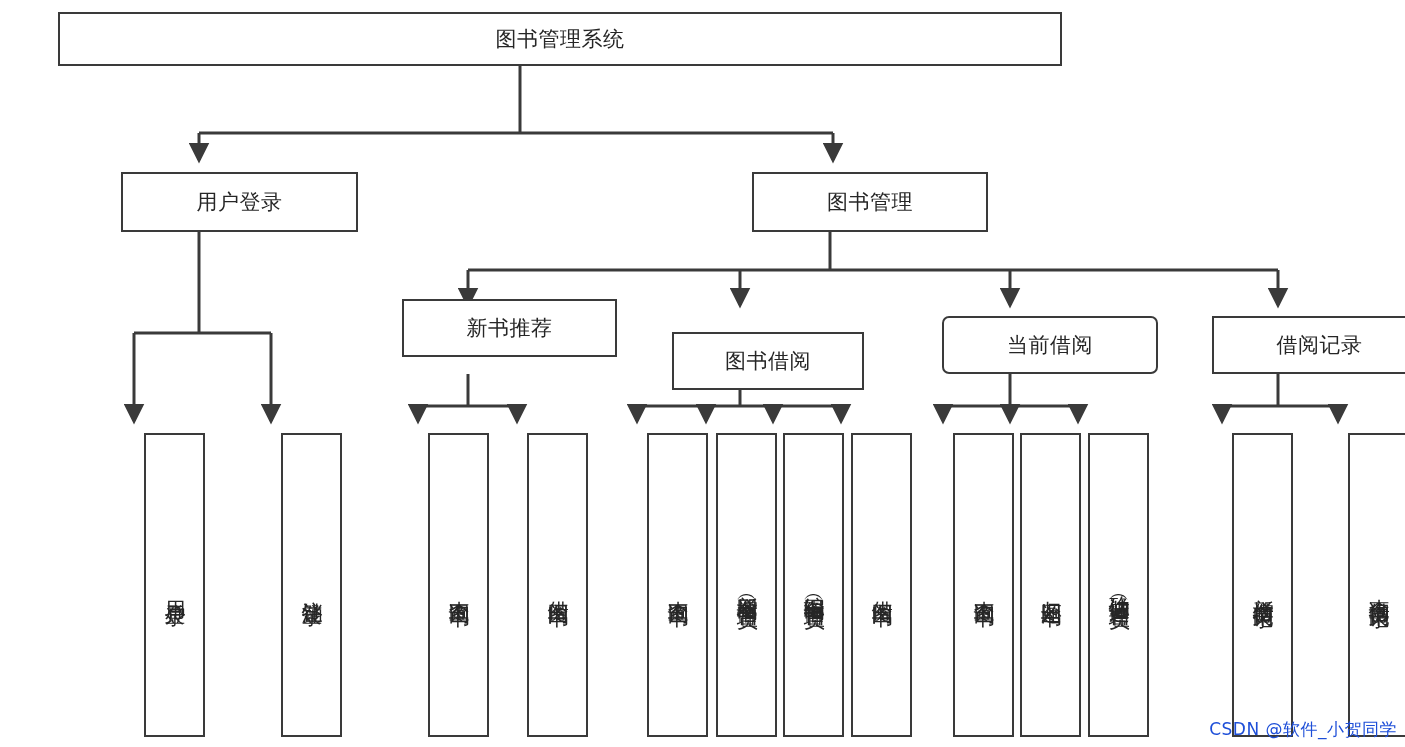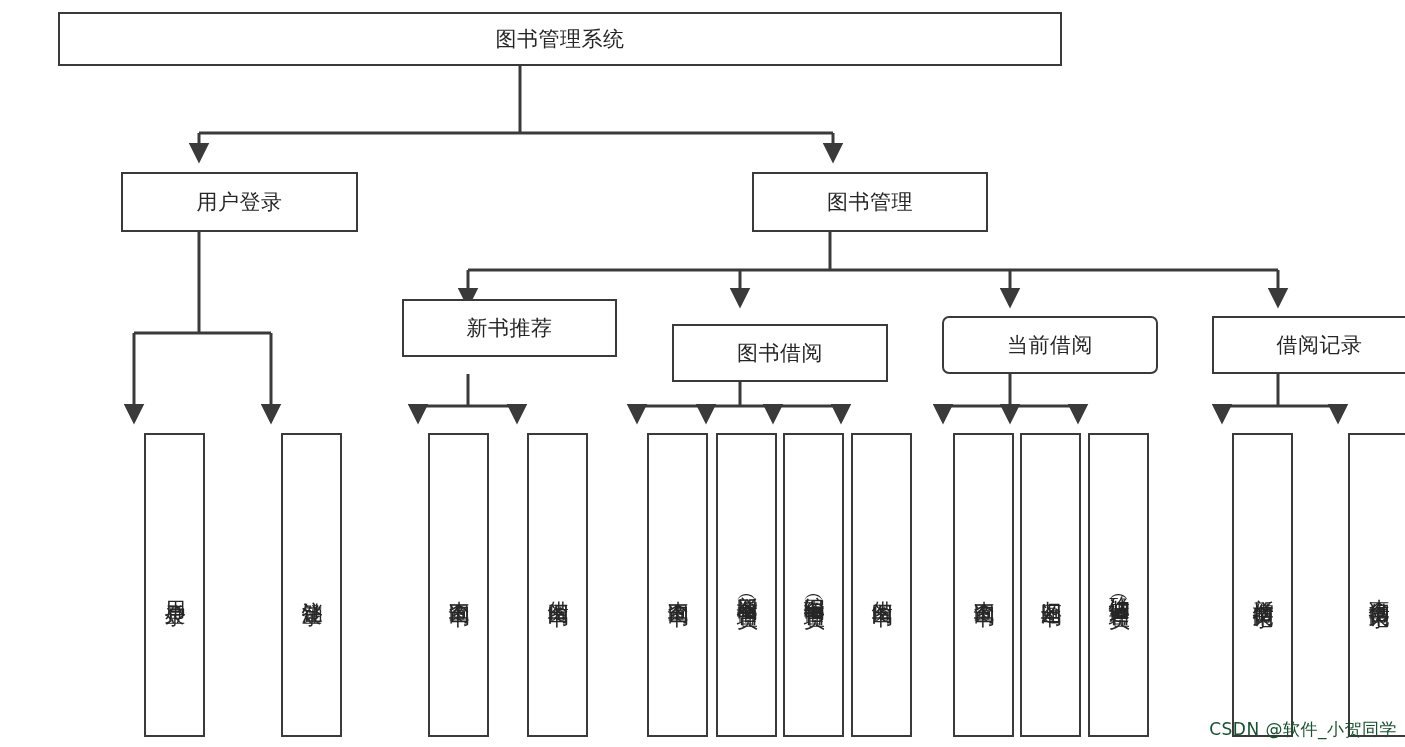--- a/index.html
+++ b/index.html
@@ -54,21 +54,21 @@
   }
   .leaf .txt {
     writing-mode: vertical-rl;
     text-orientation: upright;
   }
   .watermark {
     position: absolute;
     right: 8px;
     bottom: 6px;
     font-size: 17px;
-    color: #14532d;
+    color: #1d4ed8;
     letter-spacing: 0.5px;
     z-index: 5;
     white-space: nowrap;
   }
 </style>
 </head>
 <body>
 
 <div id="canvas">
 
@@ -129,21 +129,21 @@
   <div class="node h" style="left:81px; top:172px; width:237px; height:60px;">
     <span>用户登录</span>
   </div>
   <div class="node h" style="left:712px; top:172px; width:236px; height:60px;">
     <span>图书管理</span>
   </div>
 
   <div class="node h" style="left:362px; top:299px; width:215px; height:58px;">
     <span>新书推荐</span>
   </div>
-  <div class="node h" style="left:632px; top:324px; width:216px; height:58px;font-family:Liberation Mono, monospace;">
+  <div class="node h" style="left:632px; top:332px; width:192px; height:58px;font-family:Liberation Mono, monospace;">
     <span>图书借阅</span>
   </div>
   <div class="node h" style="left:902px; top:316px; width:216px; height:58px;border-radius:7px;">
     <span>当前借阅</span>
   </div>
   <div class="node h" style="left:1172px; top:316px; width:215px; height:58px;text-align:center;">
     <span>借阅记录</span>
   </div>
 
   <div class="node leaf" style="left:104px; top:433px; width:61px; height:304px;">

